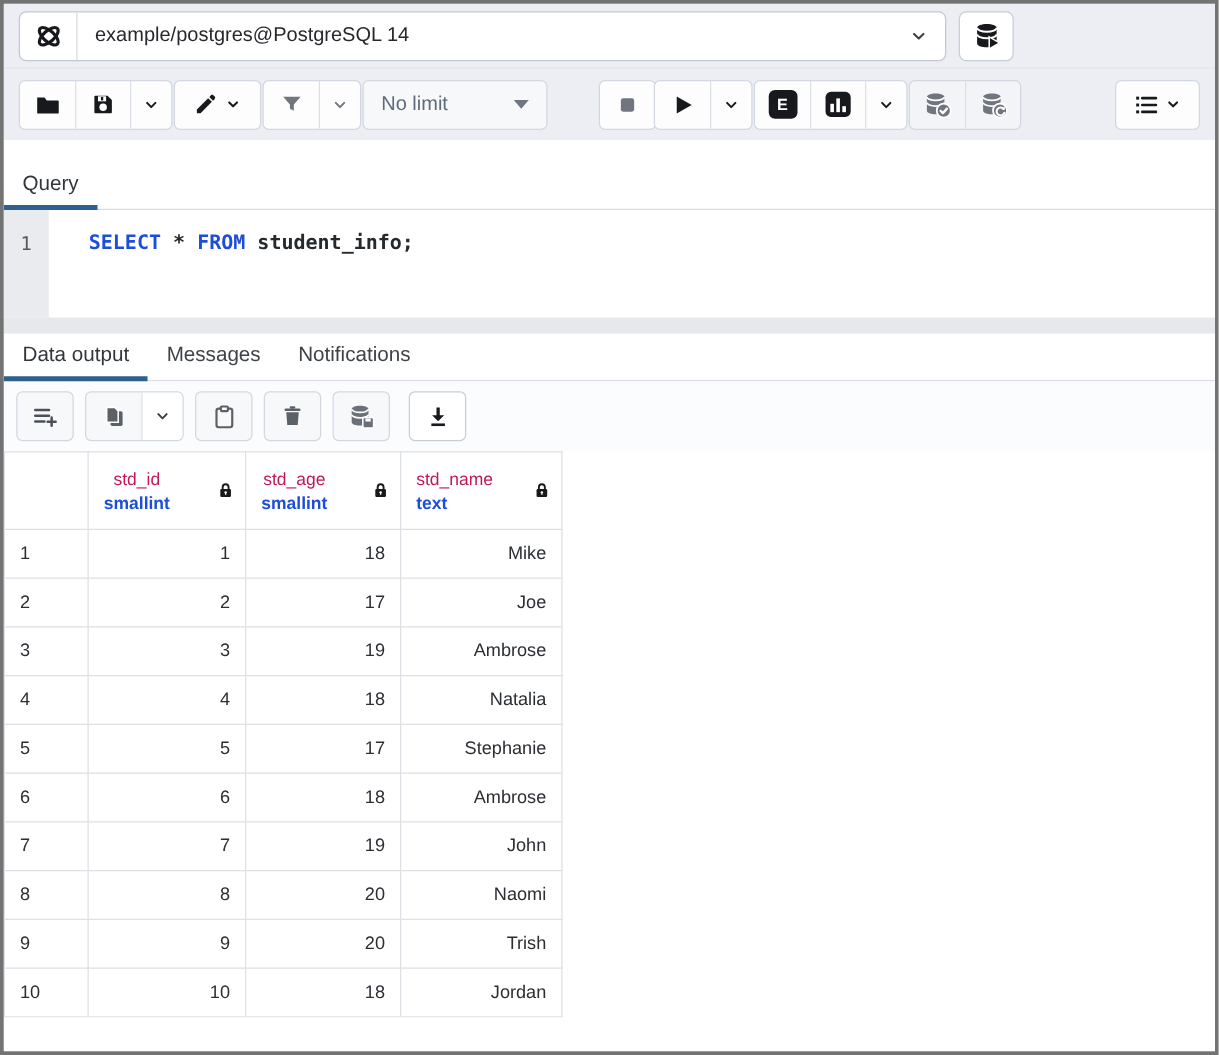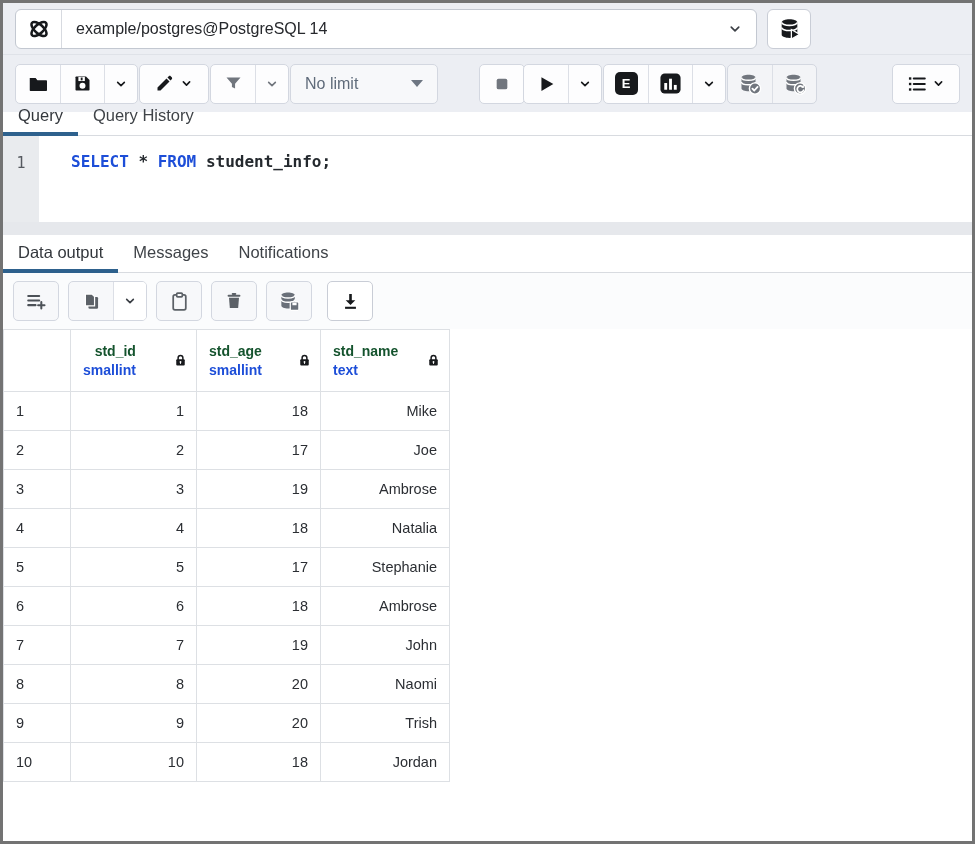--- a/index.html
+++ b/index.html
@@ -25,21 +25,21 @@
   .icon-gray{color:#71767e;}
   .limit-box{height:40px;width:148px;background:#f7f8fa;border:1px solid #d3d7e0;border-radius:5px;display:flex;align-items:center;padding:0 14px;}
   .limit-box .limit-text{flex:1;font-size:16px;color:#5f6b7a;}
   .limit-caret{width:0;height:0;border-left:6px solid transparent;border-right:6px solid transparent;border-top:7px solid #6d7682;}
   .black-chip{width:23px;height:23px;background:#17191c;border-radius:5px;display:flex;align-items:center;justify-content:center;color:#fff;font-weight:bold;font-size:13px;}
   .gap-exec{margin-left:40px;}
   .push-right{margin-left:auto;}
 
   
   .tab-row{background:#fff;display:flex;align-items:flex-end;border-bottom:1px solid #d8dbe0;flex:0 0 auto;}
-  .tab-row.query-tabs{height:24px;}
+  .tab-row.query-tabs{height:56px;}
   .tab-row.result-tabs{height:38px;}
   .tab{font-size:16.5px;color:#3f4348;padding:0 15px 10px 15px;position:relative;cursor:pointer;}
   .tab.active{color:#33373c;}
   .tab.active::after{content:"";position:absolute;left:0;right:0;bottom:-1px;height:4px;background:#2e618d;}
 
   
   .editor{height:86px;background:#fff;display:flex;flex:0 0 auto;}
   .gutter{width:36px;background:#e9ebee;color:#55595f;font-family:"DejaVu Sans Mono", monospace;font-size:15px;text-align:center;padding-top:18px;flex:0 0 auto;}
   .code-area{flex:1;padding:16px 0 0 32px;font-family:"DejaVu Sans Mono", monospace;font-size:16px;font-weight:600;white-space:pre;}
   .tok-kw{color:#1d4ed8;font-weight:700;}
@@ -51,21 +51,21 @@
   .result-toolbar{height:56px;background:#fbfcfd;display:flex;align-items:center;padding:0 10px;gap:9px;flex:0 0 auto;}
   .result-toolbar .btn-group{background:#f7f8fa;}
   .result-toolbar .btn-group.white{background:#fff;border-color:#c9cdd6;}
 
   
   .grid-wrap{flex:0 0 auto;}
   table.grid{border-collapse:collapse;table-layout:fixed;width:446px;background:#fff;}
   table.grid th, table.grid td{border:1px solid #dde0e4;}
   table.grid th{height:62px;background:#fff;vertical-align:middle;padding:0 8px 0 12px;}
   table.grid th .hdr-flex{display:flex;align-items:center;justify-content:space-between;gap:6px;}
-  .col-name{font-size:14px;font-weight:bold;color:#14532d;text-align:right;line-height:1.35;}
+  .col-name{font-size:14px;font-weight:normal;color:#be185d;text-align:center;line-height:1.35;}
   .col-type{font-size:14px;font-weight:bold;color:#1d4ed8;text-align:left;line-height:1.35;}
   table.grid td{height:39px;font-size:14.5px;color:#2b2e33;padding:0 12px;}
   td.al-right{text-align:right;}
   td.al-left{text-align:right;}
   td.rownum{text-align:left;color:#33363b;}
   .c-rownum{width:67px;} .c-0{width:126px;} .c-1{width:124px;} .c-2{width:129px;}
 
   .filler{flex:1;background:#fff;}
   svg{display:block;}
 </style>
@@ -231,21 +231,20 @@
         </svg>
         <svg width="15" height="15" viewBox="0 0 24 24" class="icon-dark" style="margin-left:3px">
             <path d="M7 9.5l5 5 5-5" fill="none" stroke="currentColor" stroke-width="2.6" stroke-linecap="round" stroke-linejoin="round"></path>
           </svg>
       </button>
     </div>
   </div>
 
   <div class="tab-row query-tabs">
     <div class="tab active">Query</div>
-    <div class="tab">Query History</div>
   </div>
 
   <div class="editor">
     <div class="gutter">
       <span>1</span>
     </div>
     <div class="code-area" id="sql-code"><span class="tok-kw">SELECT</span><span class="tok-pl"> </span><span class="tok-pl">*</span><span class="tok-pl"> </span><span class="tok-kw">FROM</span><span class="tok-pl"> </span><span class="tok-pl">student_info;</span></div>
   </div>
 
   <div class="splitter"></div>

